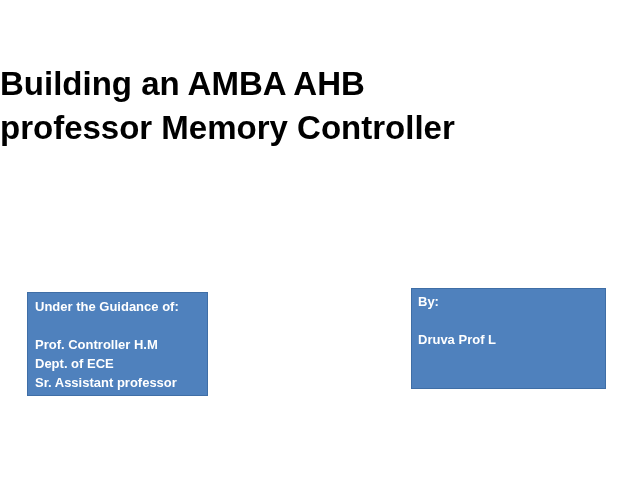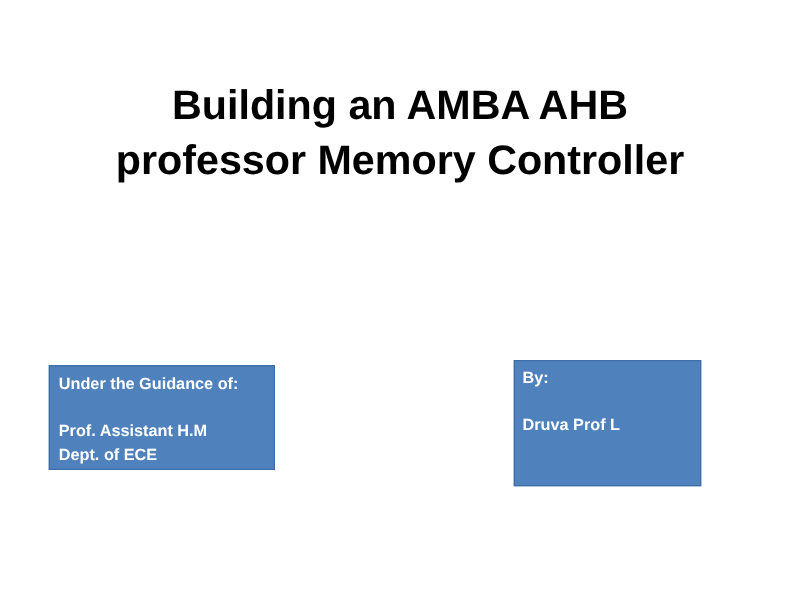--- a/index.html
+++ b/index.html
@@ -15,67 +15,67 @@
       width: 640px;
       height: 480px;
       background: #ffffff;
       font-family: "Liberation Sans", "DejaVu Sans", sans-serif;
     }
     .title {
       position: absolute;
       left: 0;
       top: 62px;
       width: 640px;
-      text-align: center;
+      text-align: left;
       font-weight: bold;
       font-size: 33px;
       line-height: 44px;
       color: #000000;
     }
     .title span { display: block; }
     .box {
       position: absolute;
       background: #4f81bd;
       color: #ffffff;
       font-weight: bold;
       font-size: 13px;
       line-height: 19px;
       box-sizing: border-box;
       border: 1px solid #3f6ea6;
     }
     .box .line { display: block; white-space: nowrap; }
     .box .gap { display: block; height: 19px; }
     #left-box {
-      left: 39px;
+      left: 27px;
       top: 292px;
       width: 181px;
-      height: 84px;
+      height: 104px;
       padding: 4px 0 0 7px;
     }
     #right-box {
       left: 411px;
       top: 288px;
-      width: 150px;
+      width: 195px;
       height: 101px;
       padding: 3px 0 0 6px;
     }
   </style>
 </head>
 <body>
 
 <div class="slide">
   <div class="title">
     <span>Building an AMBA AHB</span>
     <span>professor Memory Controller</span>
   </div>
 
   <div class="box" id="left-box">
     <span class="line">Under the Guidance of:</span>
     <span class="gap"></span>
-    <span class="line">Prof. Assistant H.M</span>
+    <span class="line">Prof. Controller H.M</span>
     <span class="line">Dept. of ECE</span>
     <span class="line">Sr. Assistant professor</span>
   </div>
 
   <div class="box" id="right-box">
     <span class="line">By:</span>
     <span class="gap"></span>
     <span class="line">Druva Prof L</span>
   </div>
 </div>

